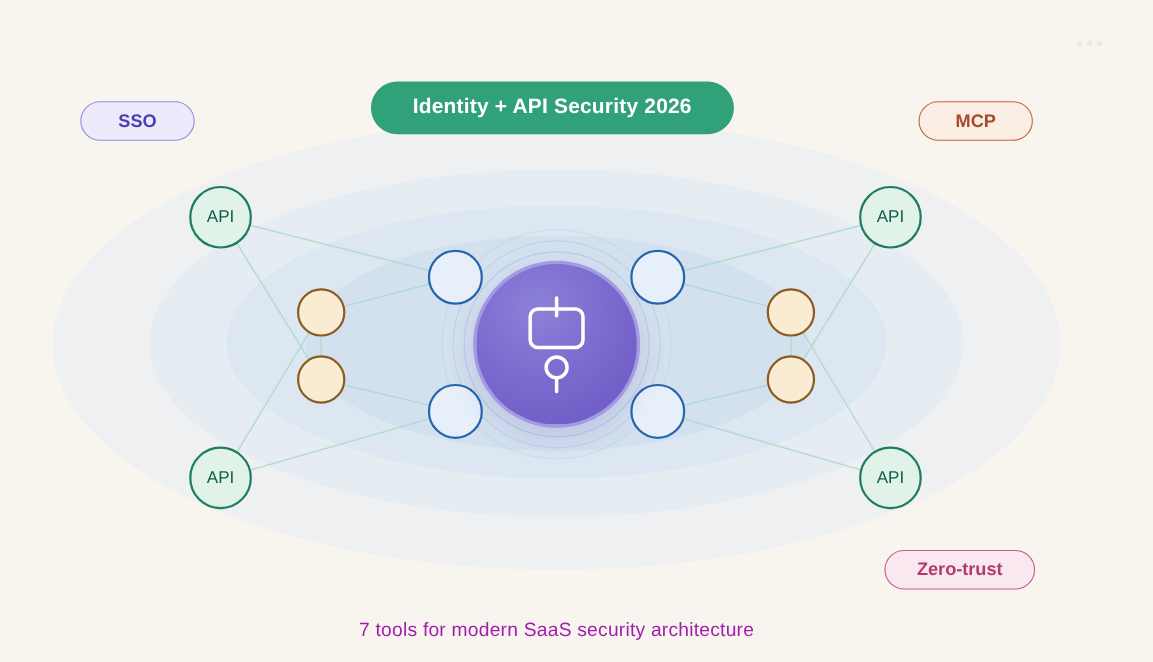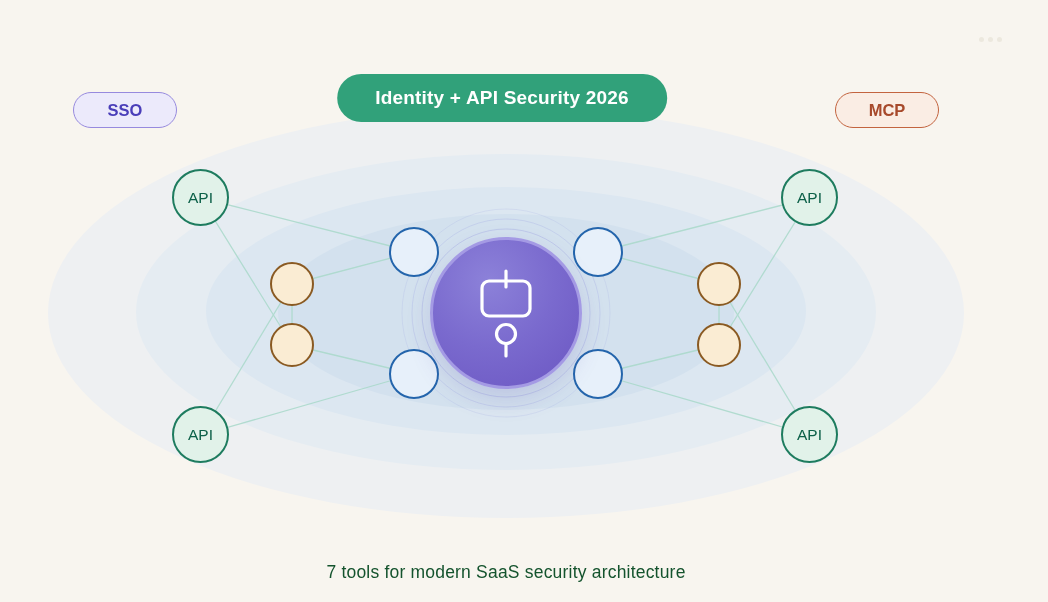--- a/index.html
+++ b/index.html
@@ -124,20 +124,21 @@
     </g>
   </svg>
 
   <div class="pill title-pill" style="background-color: rgb(49, 161, 122); color: rgb(255, 255, 255);">Identity + API Security 2026</div>
 
   <div class="pill tag tag-sso" style="color: rgb(74, 62, 185); border-color: rgb(151, 138, 222); background-color: rgb(236, 234, 251);">SSO</div>
 
   <div class="pill tag tag-mcp" style="color: rgb(167, 73, 43); border-color: rgb(195, 100, 63); background-color: rgb(250, 237, 228);">MCP</div>
 
 
+  <div class="pill tag tag-zt" style="color: rgb(178, 58, 108); border-color: rgb(199, 93, 134); background-color: rgb(250, 232, 240);">Zero-trust</div>
 
   <div class="node api api-tl" style="color: rgb(13, 97, 73); border-color: rgb(30, 124, 95); background-color: rgb(225, 242, 233);">API</div>
   <div class="node api api-tr" style="color: rgb(13, 97, 73); border-color: rgb(30, 124, 95); background-color: rgb(225, 242, 233);">API</div>
   <div class="node api api-bl" style="color: rgb(13, 97, 73); border-color: rgb(30, 124, 95); background-color: rgb(225, 242, 233);">API</div>
   <div class="node api api-br" style="color: rgb(13, 97, 73); border-color: rgb(30, 124, 95); background-color: rgb(225, 242, 233);">API</div>
 
   <div class="node conn conn-lt" style="border-color: rgb(138, 90, 34); background-color: rgb(250, 236, 211);"></div>
   <div class="node conn conn-lb" style="border-color: rgb(138, 90, 34); background-color: rgb(250, 236, 211);"></div>
   <div class="node conn conn-rt" style="border-color: rgb(138, 90, 34); background-color: rgb(250, 236, 211);"></div>
   <div class="node conn conn-rb" style="border-color: rgb(138, 90, 34); background-color: rgb(250, 236, 211);"></div>
@@ -151,21 +152,21 @@
     <svg width="52" height="92" viewBox="-2 -2 52 92">
       <g fill="none" stroke="#ffffff" stroke-width="3.2" stroke-linecap="round">
         <line x1="24" y1="0" x2="24" y2="16"></line>
         <rect x="0" y="10" width="48" height="35" rx="7"></rect>
         <circle cx="24" cy="63" r="9.5"></circle>
         <line x1="24" y1="72.5" x2="24" y2="85"></line>
       </g>
     </svg>
   </div>
 
-  <div class="caption" style="color: #14532d;">7 tools for modern SaaS security architecture</div>
+  <div class="caption" style="color: #a21caf;">7 tools for modern SaaS security architecture</div>
 
   <div class="dots">
     <span class="d" style="background-color: rgb(236, 232, 222);"></span>
     <span class="d" style="background-color: rgb(236, 232, 222);"></span>
     <span class="d" style="background-color: rgb(236, 232, 222);"></span>
   </div>
 
 </div>
 
 </body></html>

